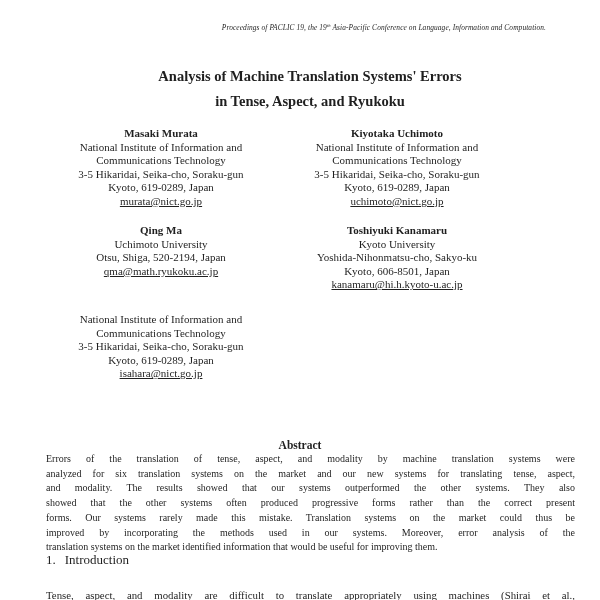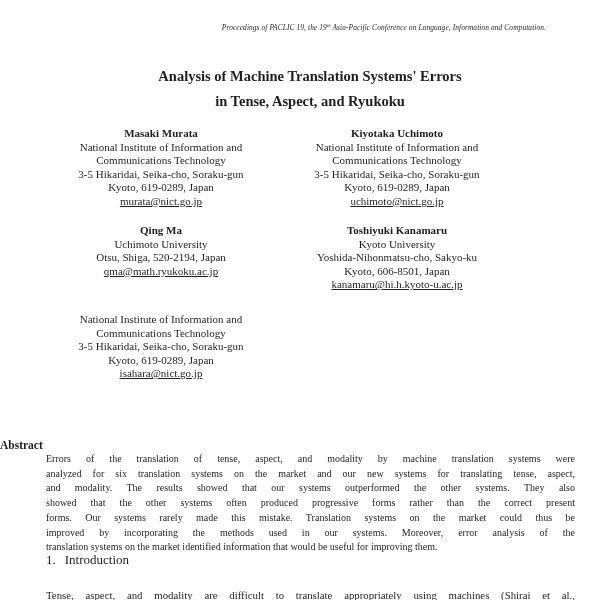--- a/index.html
+++ b/index.html
@@ -51,21 +51,21 @@
   .row2 { top: 224px; }
   .row3 { top: 313px; }
   .author-name { font-weight: bold; }
   .author-email { text-decoration: underline; color: inherit; }
 
   .abstract-heading {
     position: absolute;
     top: 438px;
     left: 0;
     width: 600px;
-    text-align: left;
+    text-align: center;
     font-weight: bold;
     font-size: 11.5px;
     line-height: 15px;
   }
 
   .abstract-body {
     position: absolute;
     top: 452px;
     left: 46px;
     width: 529px;

